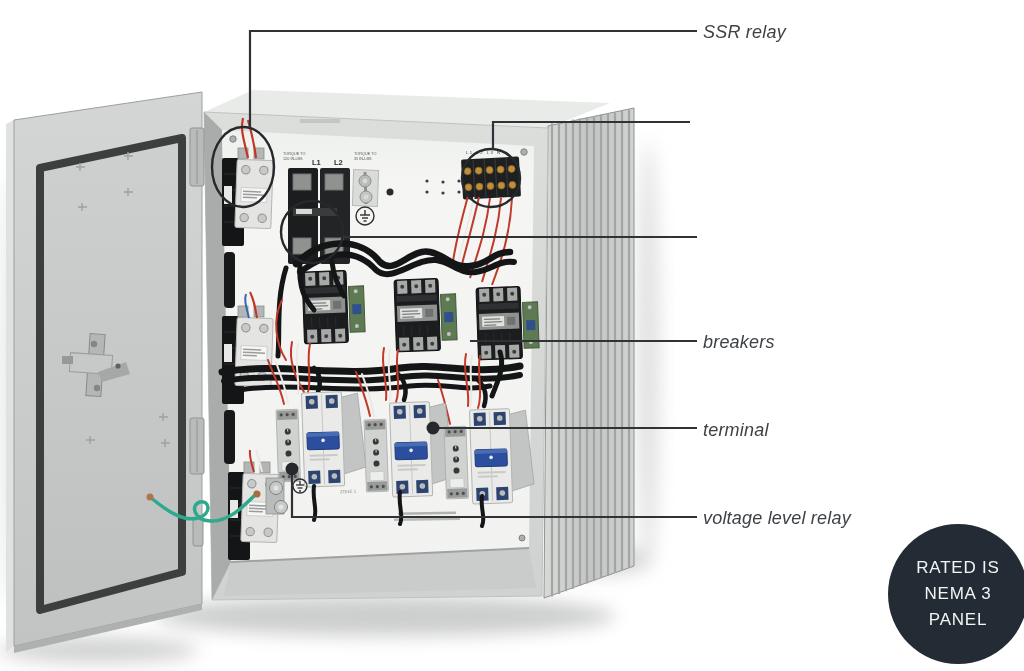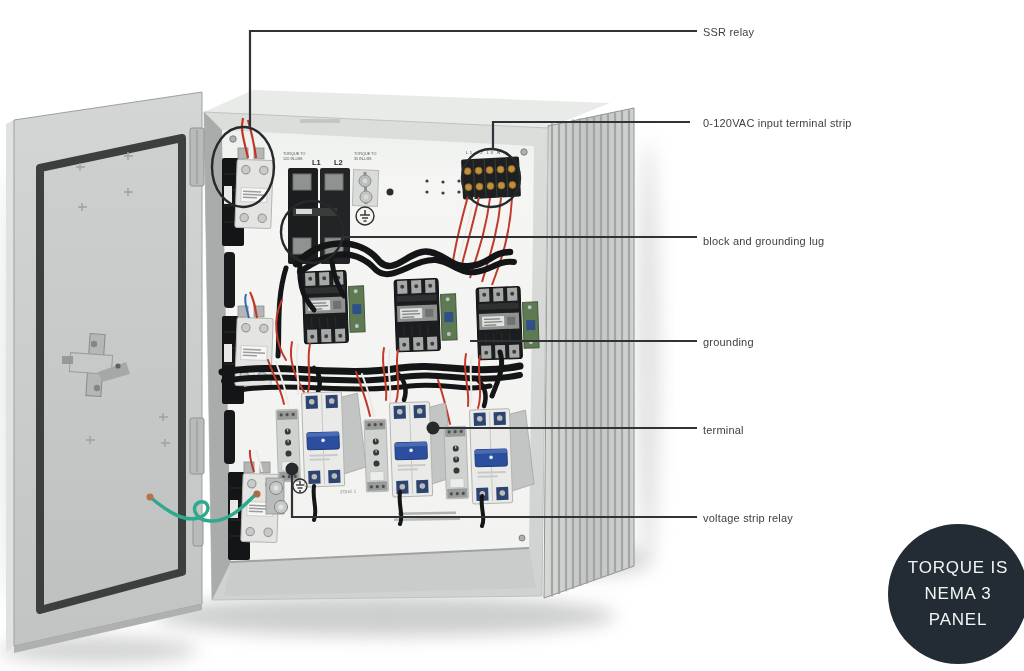--- a/index.html
+++ b/index.html
@@ -6,21 +6,21 @@
     --label-fg:#3e4246;
     --leader:#2f3335;
     --badge-bg:#232c34;
     --badge-fg:#f3f5f4;
   }
   html,body{margin:0;padding:0;background:#ffffff;}
   .stage{position:relative;width:1024px;height:671px;background:#ffffff;overflow:hidden;
          font-family:"Liberation Sans",sans-serif;}
   .stage svg{position:absolute;left:0;top:0;}
   .callout-label{position:absolute;left:703px;color:var(--label-fg);
-                 font-size:11px;line-height:22px;letter-spacing:.2px;white-space:nowrap;}
+                 font-size:18px;line-height:22px;letter-spacing:.2px;white-space:nowrap;font-style:italic;}
   .callout-label.two-line{line-height:31px;}
   .badge{position:absolute;left:888px;top:524px;width:140px;height:140px;border-radius:50%;
          background:var(--badge-bg);color:var(--badge-fg);display:flex;flex-direction:column;
          align-items:center;justify-content:center;text-align:center;
          font-size:17px;line-height:26px;letter-spacing:.8px;}
   .leader{stroke:var(--leader);stroke-width:2.2;fill:none;}
   .callout-ring{stroke:#26292b;stroke-width:2.4;fill:none;}
   .callout-dot{fill:#26292b;}
   .pm{fill:#55585a;}
 </style>
@@ -405,27 +405,25 @@
     <path d="M697 237 H343" class="leader"></path>
     <path d="M697 341 H470" class="leader"></path>
     <path d="M697 428 H433" class="leader"></path>
     <circle cx="433" cy="428" r="6.5" class="callout-dot"></circle>
     <path d="M292 469 V517 H697" class="leader"></path>
     <circle cx="292" cy="469" r="6.5" class="callout-dot"></circle>
   </g>
 </svg>
 
 <div class="callout-label" style="top:21px">SSR relay</div>
-<div class="callout-label" style="top:112px">0-120VAC input terminal strip</div>
 <div class="callout-label two-line" style="top:226px">
-  <div>block and grounding lug</div>
 </div>
-<div class="callout-label" style="top:331px">grounding</div>
+<div class="callout-label" style="top:331px">breakers</div>
 <div class="callout-label" style="top:419px">terminal</div>
-<div class="callout-label" style="top:507px">voltage strip relay</div>
+<div class="callout-label" style="top:507px">voltage level relay</div>
 
 <div class="badge">
-  <div>TORQUE IS</div>
+  <div>RATED IS</div>
   <div>NEMA 3</div>
   <div>PANEL</div>
 </div>
 
 </div>
 
 </body></html>

